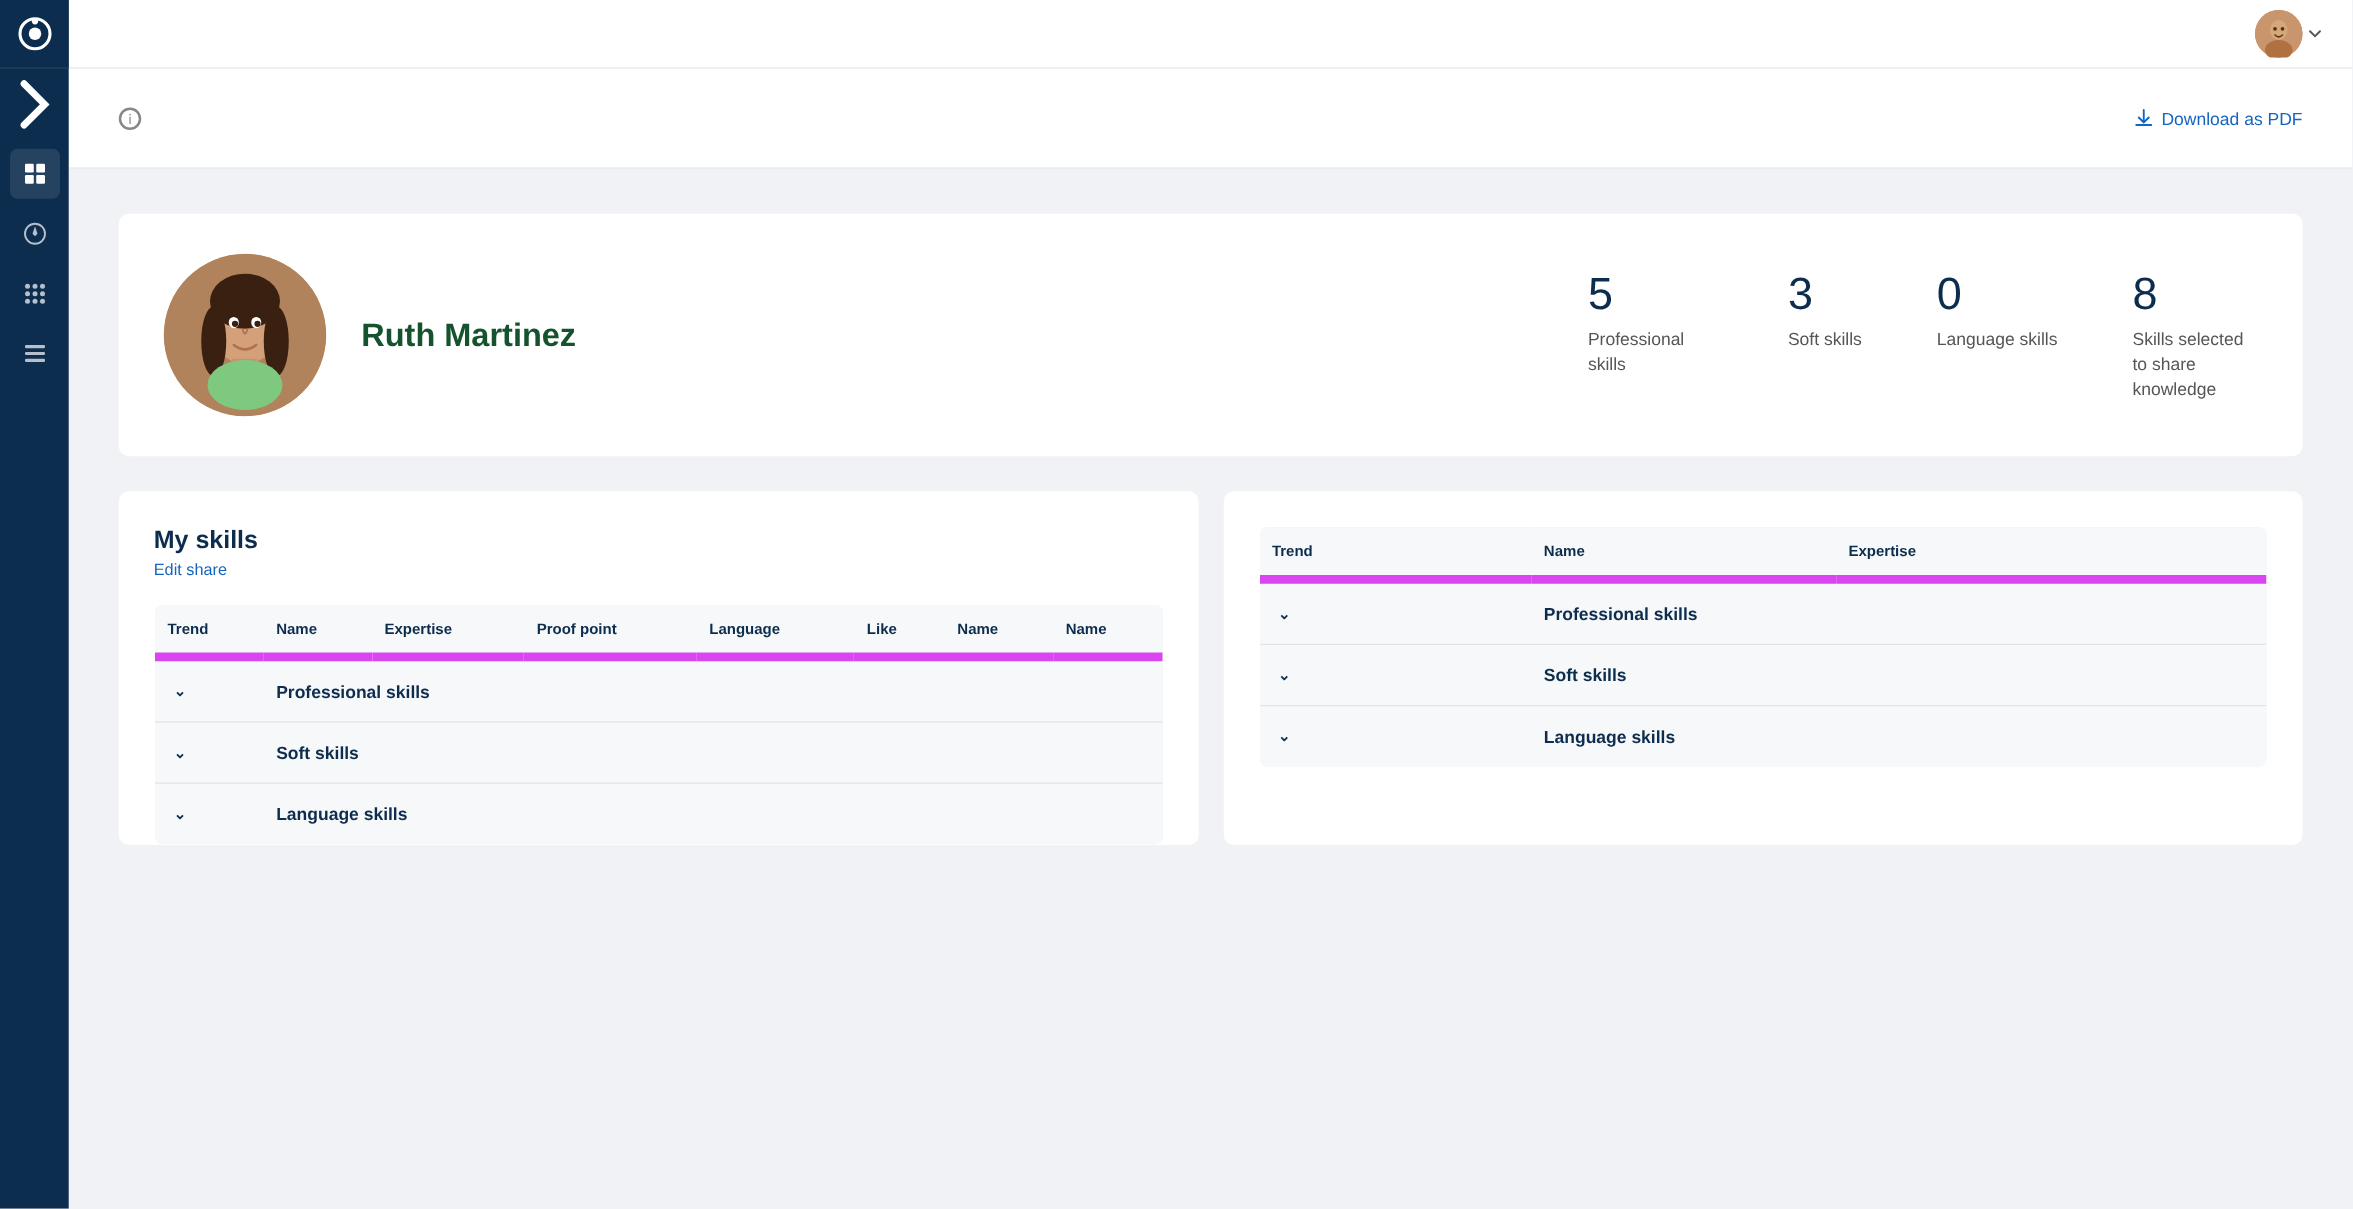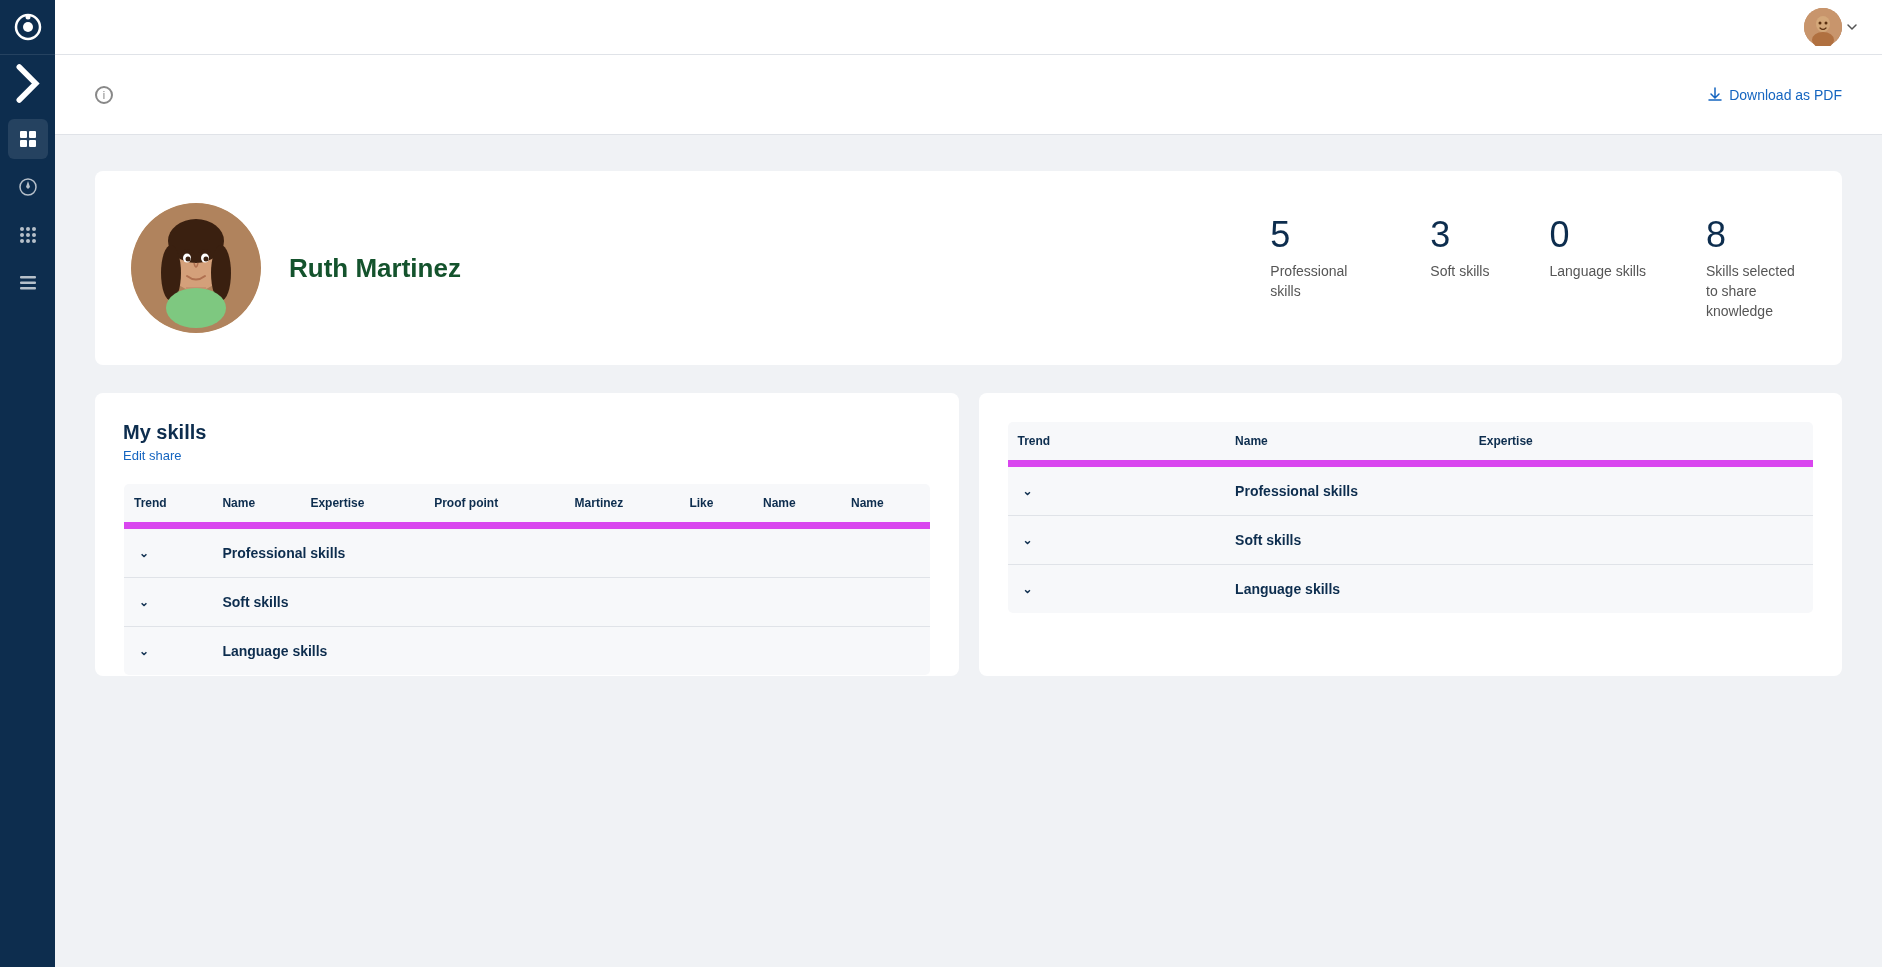--- a/index.html
+++ b/index.html
@@ -420,21 +420,21 @@
       <div class="skills-panel">
         <h3 class="skills-panel-title">My skills</h3>
         <div class="skills-panel-edit">Edit share</div>
         <table class="skills-table">
           <thead>
             <tr>
               <th>Trend</th>
               <th>Name</th>
               <th>Expertise</th>
               <th>Proof point</th>
-              <th>Martinez</th>
+              <th>Language</th>
               <th>Like</th>
               <th>Name</th>
               <th>Name</th>
             </tr>
           </thead>
           <tbody>
             <tr class="group-row">
               <td>
                 <span class="chevron">⌄</span>
               </td>

